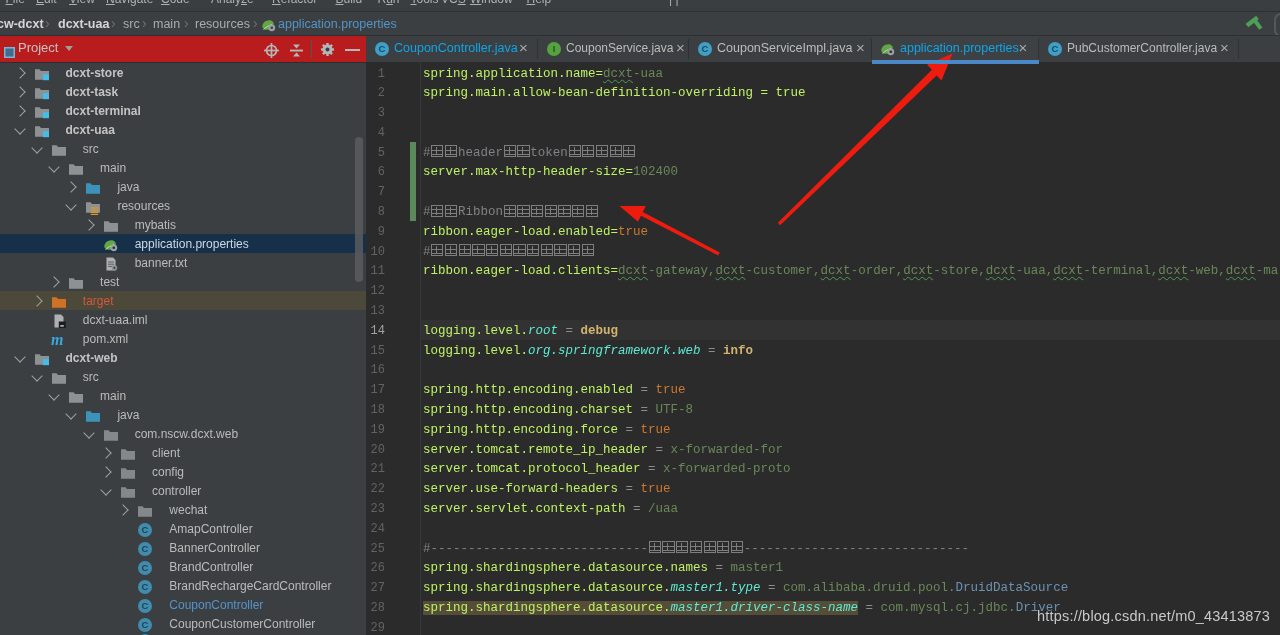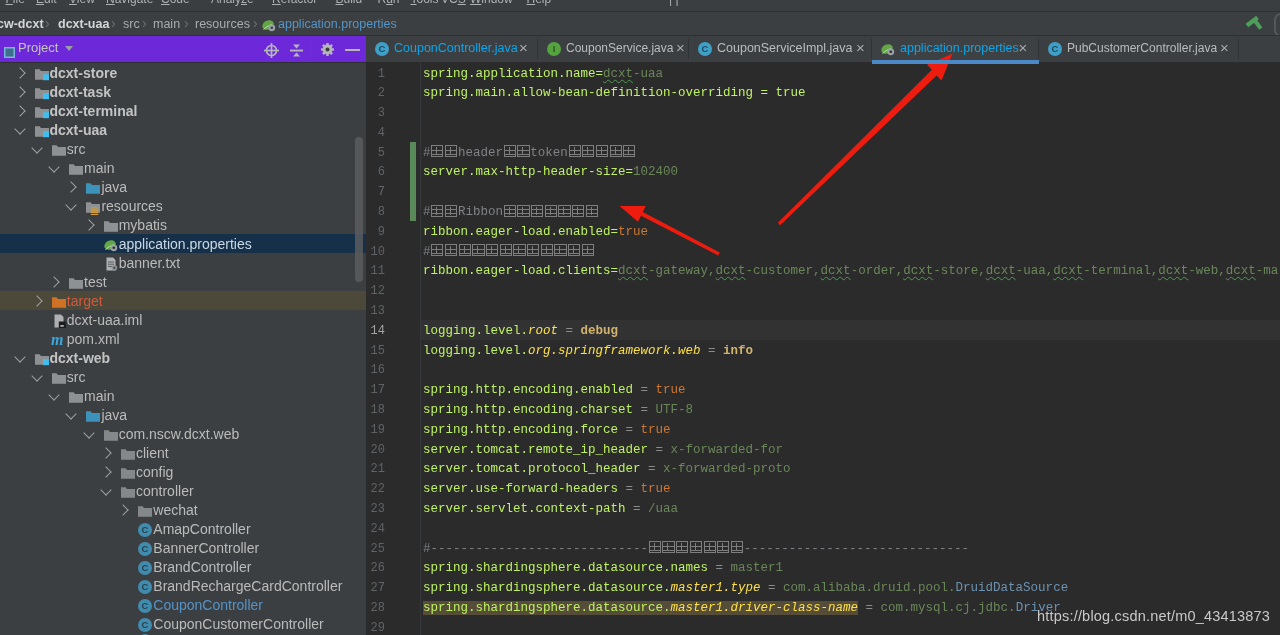--- a/index.html
+++ b/index.html
@@ -9,32 +9,32 @@
   #menubar u{text-decoration-thickness:1px;text-underline-offset:1px;}
   #menusep{left:0;top:11px;width:1280px;height:1px;background:#2e3133;}
   
   #crumbs{left:0;top:12px;width:1280px;height:23px;background:#3c3f41;}
   .bc{position:absolute;top:3px;font-size:12.5px;line-height:18px;color:#a9acaf;white-space:nowrap;}
   .bc.bold{font-weight:bold;color:#d5d5d5;}
   .bc.sep{color:#6e7174;font-size:14px;top:2px;}
   .bc.file{color:#5394c7;}
   #crumbsep{left:0;top:35px;width:1280px;height:1px;background:#2e3133;}
   
-  #phead{left:0;top:36px;width:366px;height:26px;background:#6d28d9;}
+  #phead{left:0;top:36px;width:366px;height:26px;background:#b91c1c;}
   #tabbar{left:366px;top:36px;width:914px;height:26px;background:#3c3f41;}
   #hdrsep{left:0;top:62px;width:1280px;height:1px;background:#2c2e30;}
   .tab{position:absolute;top:0;height:26px;}
   .tab .tsep{position:absolute;right:0;top:3px;width:1px;height:20px;background:#2f3234;}
   .tlab{position:absolute;top:5px;font-size:12.5px;color:#bbbbbb;white-space:nowrap;}
   .tlab.mod{color:#0ea5e9;}
   .tx{position:absolute;top:2.5px;font-size:15px;color:#a8abad;}
   
   #tree{left:0;top:63px;width:366px;height:572px;background:#3c3f41;overflow:hidden;}
   .row{position:absolute;left:0;width:366px;height:19px;display:flex;align-items:center;}
-  .row .lbl{font-size:14px;color:#bbbbbb;white-space:nowrap;margin-left:0;}
+  .row .lbl{font-size:12px;color:#bbbbbb;white-space:nowrap;margin-left:16px;}
   .row .lbl.b{font-weight:bold;color:#c3c3c3;}
   .row.sel{background:#16304a;}
   .row.sel .lbl{color:#cad8e5;}
   .row.tgt{background:#4c483a;}
   .row.tgt .lbl{color:#d2593a;}
   .lbl.blue{color:#5493c9;}
   .chev{width:7px;height:7px;border-right:1.7px solid #9da0a3;border-bottom:1.7px solid #9da0a3;flex:none;}
   .chev.r{transform:rotate(-45deg);margin-top:0px;}
   .chev.d{transform:rotate(45deg);margin-top:-2px;}
   .ico{flex:none;width:16px;height:16px;position:relative;}
@@ -44,21 +44,21 @@
   #editor{left:366px;top:62px;width:914px;height:573px;background:#2b2b2b;overflow:hidden;}
   #caretline{position:absolute;left:55px;top:258.4px;width:859px;height:19.8px;background:#323232;}
   #gbar{position:absolute;left:44px;top:80px;width:6px;height:79px;background:#5a8a5a;}
   #gutsep{position:absolute;left:54px;top:0;width:1px;height:573px;background:#35383a;}
   #gutter{position:absolute;left:0;top:2.5px;width:19px;font-family:"Liberation Mono",monospace;font-size:12px;line-height:19.8px;color:#606366;text-align:right;}
   #gutter div{height:19.8px;}
   #gutter .cur{color:#a4a3a3;}
   #code{position:absolute;left:57px;top:2.5px;font-family:"Liberation Mono",monospace;font-size:12.5px;line-height:19.8px;}
   .cl{height:19.8px;white-space:pre;}
   .k{color:#bef264;}
-  .ki{color:#fde047;font-style:italic;}
+  .ki{color:#5eead4;font-style:italic;}
   .v{color:#6a8759;}
   .n{color:#6897bb;font-weight:bold;}
   .kw{color:#cc7832;}
   .eq{color:#8c8c8c;}
   .c{color:#7f8286;}
   .lv{color:#d3b46e;font-weight:bold;}
   .cls{color:#6c92b2;}
   .hl{background:#554d37;}
   .w{text-decoration:underline;text-decoration-style:wavy;text-decoration-color:#4f9b54;text-decoration-thickness:1px;text-underline-offset:2px;}
   .cj{display:inline-block;width:12.2px;height:12px;margin:0 0.75px;vertical-align:-1.5px;

